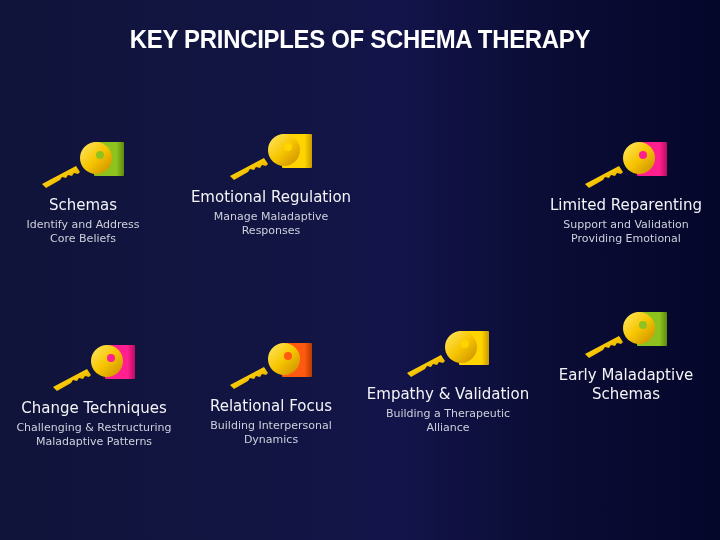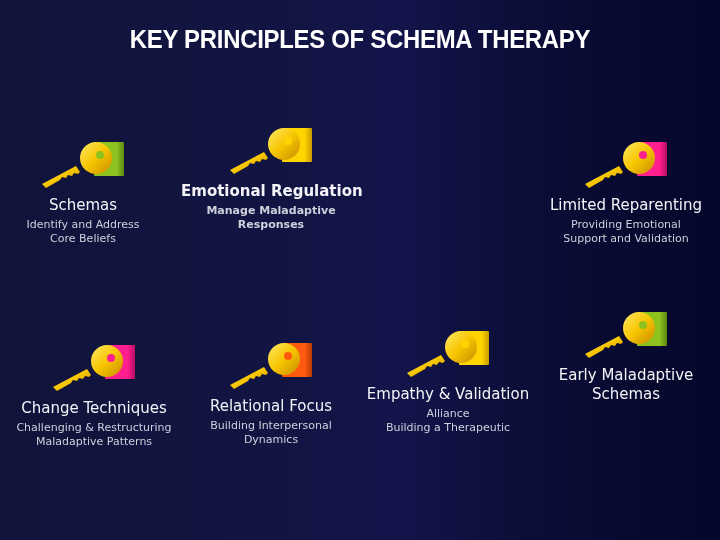--- a/index.html
+++ b/index.html
@@ -89,21 +89,21 @@
         <circle cx="62" cy="17" r="4" fill="#8dc21f"></circle>
       </svg>
     </div>
     <div class="item-title">Schemas</div>
     <div class="item-desc">
       <div>Identify and Address</div>
       <div>Core Beliefs</div>
     </div>
   </div>
 
-  <div class="item" style="left:181px; top:124px;font-weight:bold;">
+  <div class="item" style="left:181px; top:130px;">
     <div class="icon-wrap">
       <div class="tag" style="background:linear-gradient(90deg,#ffd400 0%,#ffd400 75%,#c89a00 100%);"></div>
       <svg class="key-svg" width="90" height="52" viewBox="0 0 90 52">
         <path d="M4 46 L38 28 L42 34 L40 36 L36 35 L34 38 L30 37 L28 40 L24 39 L22 42 L8 50 Z" fill="url(#g1)"></path>
         <circle cx="58" cy="20" r="16" fill="url(#g1)"></circle>
         <circle cx="62" cy="17" r="4" fill="#ffd400"></circle>
       </svg>
     </div>
     <div class="item-title">Emotional Regulation</div>
     <div class="item-desc">
@@ -117,22 +117,22 @@
     <div class="icon-wrap">
       <div class="tag" style="background:linear-gradient(90deg,#ff1f8e 0%,#ff1f8e 75%,#b80e62 100%);"></div>
       <svg class="key-svg" width="90" height="52" viewBox="0 0 90 52">
         <path d="M4 46 L38 28 L42 34 L40 36 L36 35 L34 38 L30 37 L28 40 L24 39 L22 42 L8 50 Z" fill="url(#g1)"></path>
         <circle cx="58" cy="20" r="16" fill="url(#g1)"></circle>
         <circle cx="62" cy="17" r="4" fill="#ff1f8e"></circle>
       </svg>
     </div>
     <div class="item-title">Limited Reparenting</div>
     <div class="item-desc">
+      <div>Support and Validation</div>
       <div>Providing Emotional</div>
-      <div>Support and Validation</div>
     </div>
   </div>
 
   <div class="item" style="left:4px; top:341px;">
     <div class="icon-wrap">
       <div class="tag" style="background:linear-gradient(90deg,#ff1f8e 0%,#ff1f8e 75%,#b80e62 100%);"></div>
       <svg class="key-svg" width="90" height="52" viewBox="0 0 90 52">
         <path d="M4 46 L38 28 L42 34 L40 36 L36 35 L34 38 L30 37 L28 40 L24 39 L22 42 L8 50 Z" fill="url(#g1)"></path>
         <circle cx="58" cy="20" r="16" fill="url(#g1)"></circle>
         <circle cx="62" cy="17" r="4" fill="#ff1f8e"></circle>
@@ -165,22 +165,22 @@
     <div class="icon-wrap">
       <div class="tag" style="background:linear-gradient(90deg,#ffd400 0%,#ffd400 75%,#c89a00 100%);"></div>
       <svg class="key-svg" width="90" height="52" viewBox="0 0 90 52">
         <path d="M4 46 L38 28 L42 34 L40 36 L36 35 L34 38 L30 37 L28 40 L24 39 L22 42 L8 50 Z" fill="url(#g1)"></path>
         <circle cx="58" cy="20" r="16" fill="url(#g1)"></circle>
         <circle cx="62" cy="17" r="4" fill="#ffd400"></circle>
       </svg>
     </div>
     <div class="item-title">Empathy &amp; Validation</div>
     <div class="item-desc">
+      <div>Building a Therapeutic</div>
       <div>Alliance</div>
-      <div>Building a Therapeutic</div>
     </div>
   </div>
 
   <div class="item" style="left:536px; top:308px;">
     <div class="icon-wrap">
       <div class="tag" style="background:linear-gradient(90deg,#8dc21f 0%,#8dc21f 75%,#5e8a10 100%);"></div>
       <svg class="key-svg" width="90" height="52" viewBox="0 0 90 52">
         <path d="M4 46 L38 28 L42 34 L40 36 L36 35 L34 38 L30 37 L28 40 L24 39 L22 42 L8 50 Z" fill="url(#g1)"></path>
         <circle cx="58" cy="20" r="16" fill="url(#g1)"></circle>
         <circle cx="62" cy="17" r="4" fill="#8dc21f"></circle>

